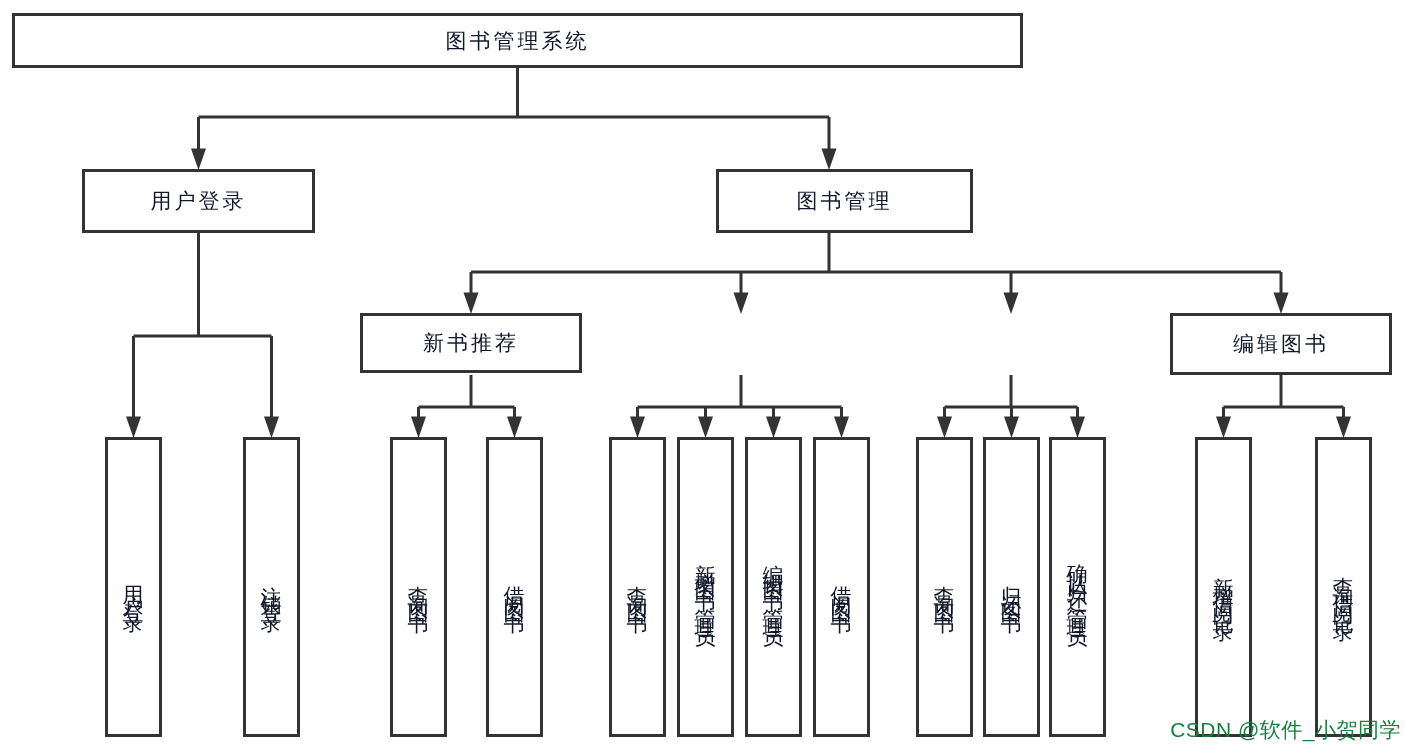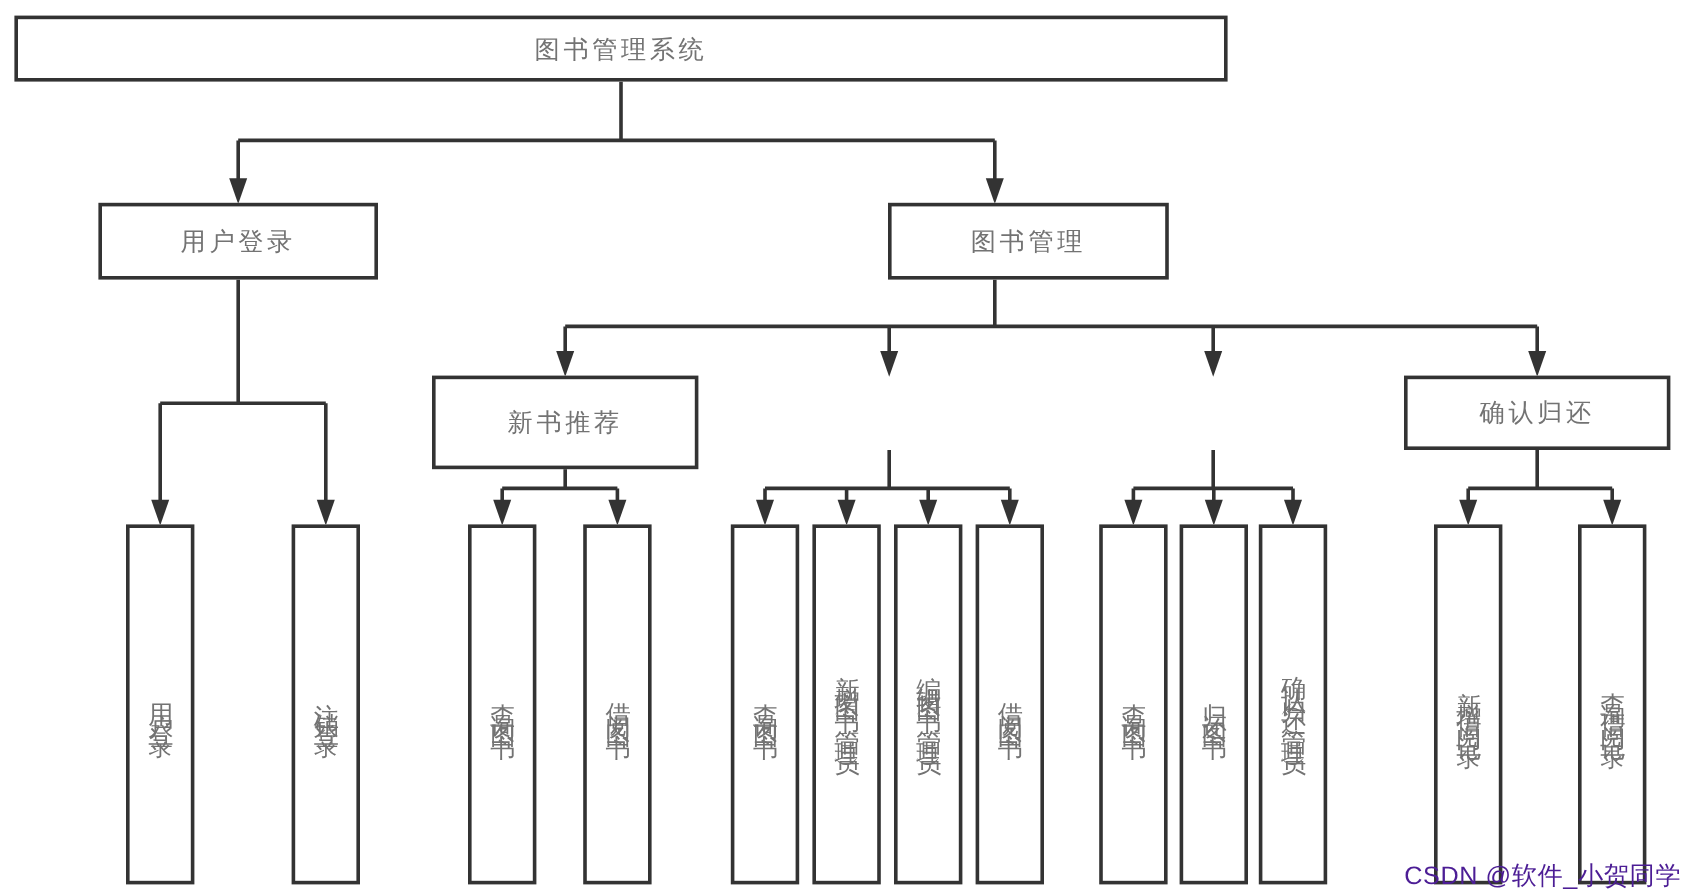--- a/index.html
+++ b/index.html
@@ -17,42 +17,42 @@
     z-index: 1;
   }
   .box {
     position: absolute;
     box-sizing: border-box;
     border: 3px solid #333333;
     background: #ffffff;
     display: flex;
     align-items: center;
     justify-content: center;
-    color: #737373;
+    color: #0f172a;
     font-size: 21px;
     z-index: 2;
   }
   .box.h span {
     letter-spacing: 3px;
     white-space: nowrap;
   }
   .box.v span {
     writing-mode: vertical-rl;
     text-orientation: mixed;
     letter-spacing: 9px;
     line-height: 1;
     white-space: nowrap;
   }
   .watermark {
     position: absolute;
     right: 4px;
     bottom: 3px;
     font-size: 21px;
     letter-spacing: 0.5px;
-    color: #4c1d95;
+    color: #15803d;
     z-index: 3;
     white-space: nowrap;
   }
 </style>
 </head>
 <body>
 
 <div class="canvas">
 
   <svg class="connectors" width="1405" height="747" viewBox="0 0 1405 747">
@@ -95,29 +95,29 @@
     </g>
   </svg>
 
   <div class="box h" style="left:12px;top:13px;width:1011px;height:55px">
     <span>图书管理系统</span>
   </div>
 
   <div class="box h" style="left:82px;top:169px;width:233px;height:64px">
     <span>用户登录</span>
   </div>
-  <div class="box h" style="left:740px;top:169px;width:234px;height:64px">
+  <div class="box h" style="left:716px;top:169px;width:257px;height:64px">
     <span>图书管理</span>
   </div>
 
-  <div class="box h" style="left:360px;top:313px;width:222px;height:78px">
+  <div class="box h" style="left:360px;top:313px;width:222px;height:60px">
     <span>新书推荐</span>
   </div>
   <div class="box h" style="left:1170px;top:313px;width:222px;height:62px">
-    <span>确认归还</span>
+    <span>编辑图书</span>
   </div>
 
   <div class="box v" style="left:105px;top:437px;width:57px;height:300px">
     <span>用户登录</span>
   </div>
   <div class="box v" style="left:243px;top:437px;width:57px;height:300px">
     <span>注销登录</span>
   </div>
 
   <div class="box v" style="left:390px;top:437px;width:57px;height:300px">

